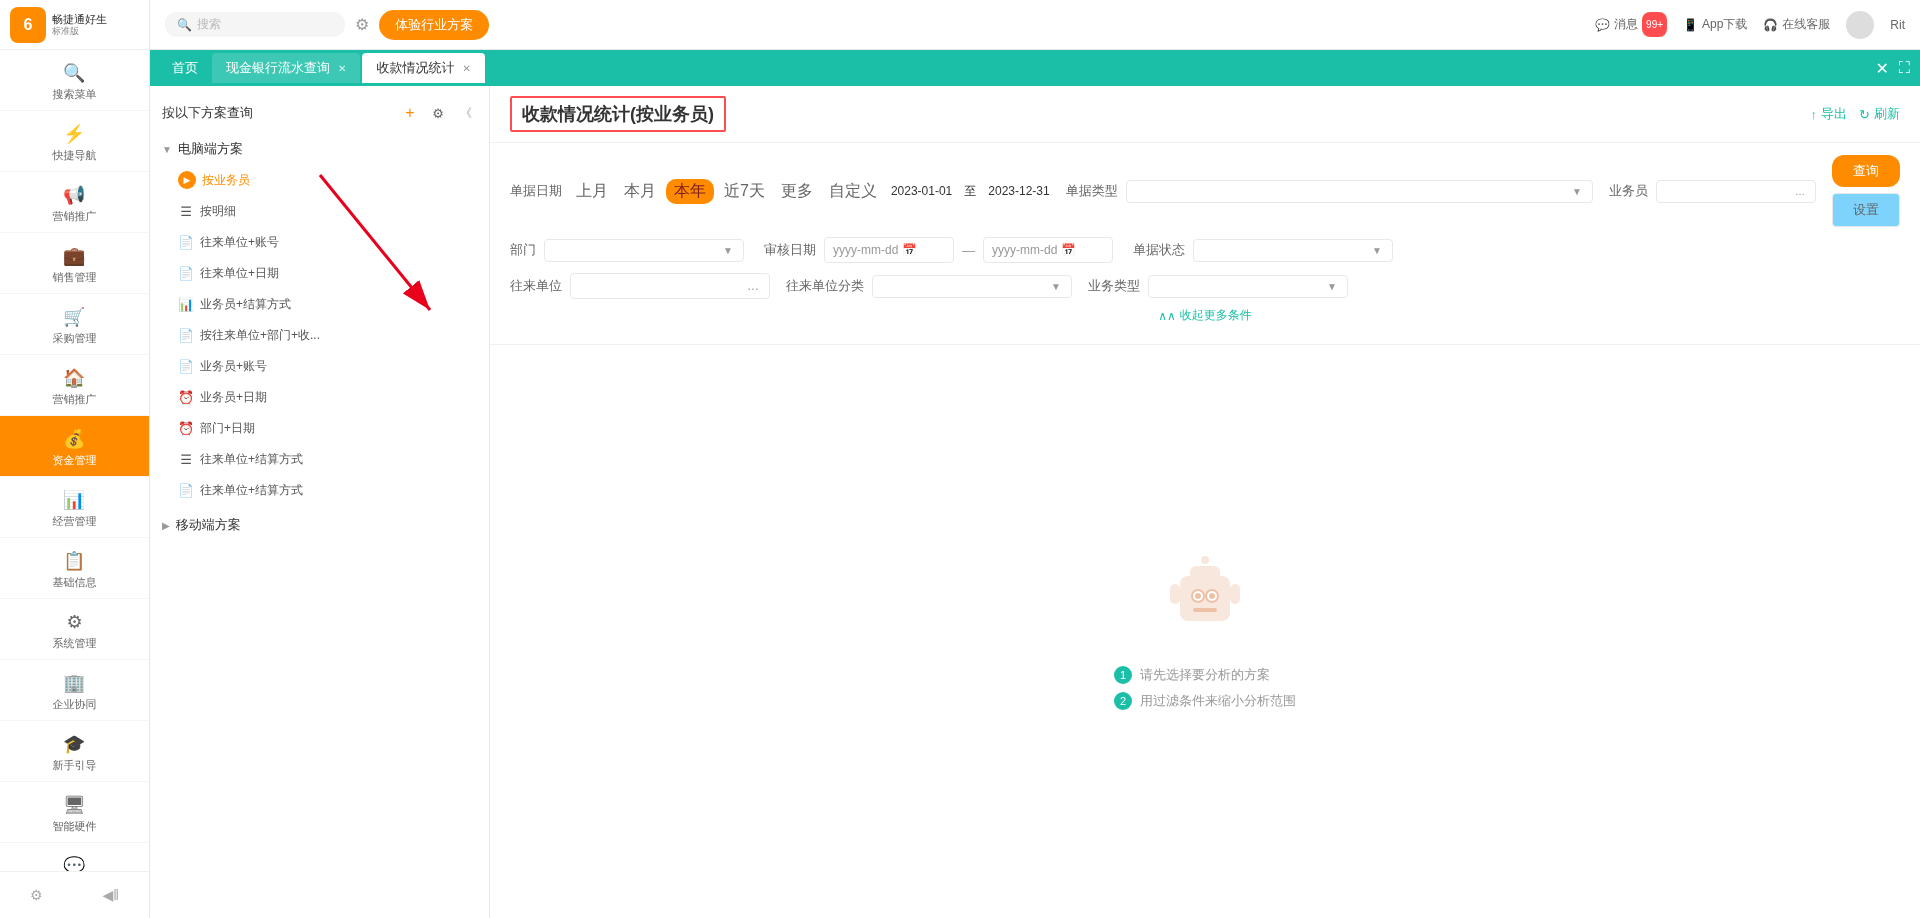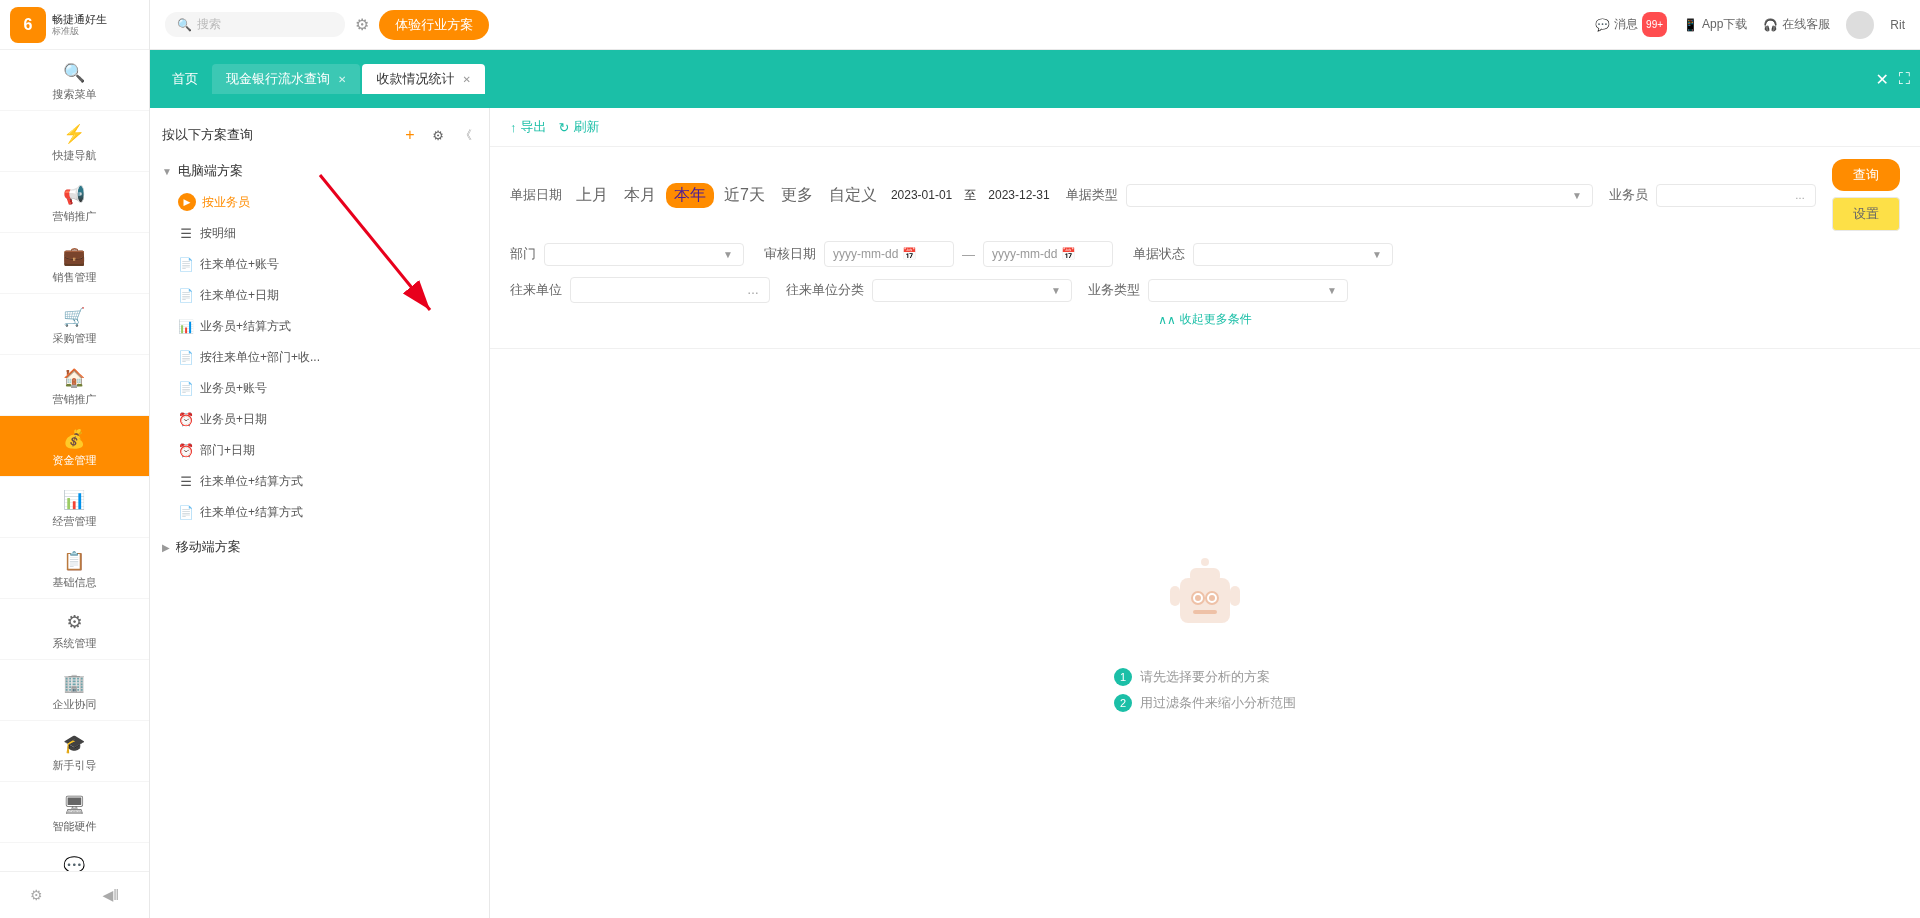--- a/index.html
+++ b/index.html
@@ -32,21 +32,21 @@
     .top-bar-left { display: flex; align-items: center; gap: 10px; }
     .top-search { background: #f5f5f5; border-radius: 12px; padding: 4px 12px; font-size: 12px; color: #999; display: flex; align-items: center; gap: 5px; width: 180px; }
     .top-gear { color: #999; font-size: 16px; cursor: pointer; }
     .trial-btn { background: #ff8c00; color: white; border: none; border-radius: 16px; padding: 6px 16px; font-size: 13px; cursor: pointer; }
     .top-bar-right { display: flex; align-items: center; gap: 16px; }
     .top-right-item { display: flex; align-items: center; gap: 4px; color: #666; font-size: 12px; cursor: pointer; }
     .msg-badge { background: #ff4d4f; color: white; border-radius: 8px; font-size: 10px; padding: 7px 4px; }
     .user-avatar { width: 28px; height: 28px; background: #ddd; border-radius: 50%; }
 
     
-    .tab-bar { height: 58px; background: #1bbfa7; display: flex; align-items: center; padding: 0 10px; gap: 2px; }
+    .tab-bar { height: 36px; background: #1bbfa7; display: flex; align-items: center; padding: 0 10px; gap: 2px; }
     .tab-home { color: white; padding: 6px 12px; font-size: 13px; cursor: pointer; }
     .tab-item { background: rgba(255,255,255,0.15); color: white; padding: 6px 14px; border-radius: 4px 4px 0 0; font-size: 13px; cursor: pointer; display: flex; align-items: center; gap: 8px; }
     .tab-item.active { background: white; color: #333; }
     .tab-close { font-size: 10px; color: rgba(255,255,255,0.8); }
     .tab-item.active .tab-close { color: #999; }
     .tab-bar-right { margin-left: auto; display: flex; align-items: center; gap: 10px; color: white; font-size: 16px; }
 
     
     .page-content { flex: 1; background: #f5f5f5; overflow-y: auto; display: flex; }
 
@@ -80,38 +80,38 @@
     .page-header-actions { display: flex; align-items: center; gap: 12px; }
     .header-action-btn { display: flex; align-items: center; gap: 4px; color: #1bbfa7; font-size: 13px; cursor: pointer; }
 
     
     .filter-area { background: white; padding: 12px 20px; border-bottom: 1px solid #f0f0f0; }
     .filter-row { display: flex; align-items: center; gap: 16px; margin-bottom: 10px; flex-wrap: wrap; }
     .filter-item { display: flex; align-items: center; gap: 8px; }
     .filter-label { color: #666; font-size: 13px; white-space: nowrap; }
     .date-tabs { display: flex; align-items: center; gap: 4px; }
     .date-tab { font-size: 16px; color: #666; cursor: pointer; padding: 2px 6px; border-radius: 3px; }
-    .date-tab.active { background: #ff8c00; color: #4c1d95; border-radius: 10px; padding: 2px 8px; }
+    .date-tab.active { background: #ff8c00; color: #7f1d1d; border-radius: 10px; padding: 2px 8px; }
     .date-range { display: flex; align-items: center; gap: 12px; color: #333; font-size: 12px; }
 
     .filter-select { display: flex; align-items: center; gap: 4px; border: 1px solid #e8e8e8; border-radius: 4px; padding: 5px 10px; min-width: 180px; cursor: pointer; background: white; }
     .filter-select-text { flex: 1; font-size: 12px; color: #999; }
     .filter-select-arrow { font-size: 10px; color: #999; }
     .filter-select-more { font-size: 12px; color: #999; margin-left: 4px; }
 
     .date-input { display: flex; align-items: center; border: 1px solid #e8e8e8; border-radius: 4px; padding: 5px 8px; font-size: 12px; color: #999; gap: 4px; min-width: 130px; cursor: pointer; }
     .date-dash { color: #999; }
 
     .filter-row-2 { display: flex; align-items: center; gap: 20px; flex-wrap: wrap; }
 
     .collapse-bar { display: flex; align-items: center; justify-content: center; padding: 8px; cursor: pointer; color: #1bbfa7; font-size: 12px; gap: 4px; }
 
     
     .query-btn { background: #ff8c00; color: white; border: none; border-radius: 12px; padding: 7px 20px; font-size: 13px; cursor: pointer; }
-    .set-btn { background: #fde047; color: #666; border: 1px solid #e8e8e8; border-radius: 4px; padding: 7px 20px; font-size: 13px; cursor: pointer; }
+    .set-btn { background: #7dd3fc; color: #666; border: 1px solid #e8e8e8; border-radius: 4px; padding: 7px 20px; font-size: 13px; cursor: pointer; }
     .btn-group { display: flex; flex-direction: column; gap: 6px; margin-left: auto; }
 
     
     .empty-state { flex: 1; display: flex; flex-direction: column; align-items: center; justify-content: center; background: white; margin: 0; }
     .empty-icon { width: 100px; height: 100px; opacity: 0.7; margin-bottom: 20px; }
     .empty-steps { list-style: none; }
     .empty-steps li { color: #999; font-size: 13px; margin-bottom: 8px; display: flex; align-items: center; gap: 8px; }
     .step-num { width: 18px; height: 18px; background: #1bbfa7; border-radius: 50%; color: white; font-size: 11px; display: flex; align-items: center; justify-content: center; flex-shrink: 0; }
 
     
@@ -314,20 +314,25 @@
           <div class="scheme-group-header">
             <span class="scheme-group-arrow">▶</span>
             <span class="scheme-group-label">移动端方案</span>
           </div>
         </div>
       </div>
 
       <div class="right-content">
 
         <div class="page-header">
+          <div class="page-title-area">
+            <div class="page-title-box">
+              <span class="page-title">收款情况统计(按业务员)</span>
+            </div>
+          </div>
           <div class="page-header-actions">
             <div class="header-action-btn">
               <span>↑</span>
               <span>导出</span>
             </div>
             <div class="header-action-btn">
               <span>↻</span>
               <span>刷新</span>
             </div>
           </div>

